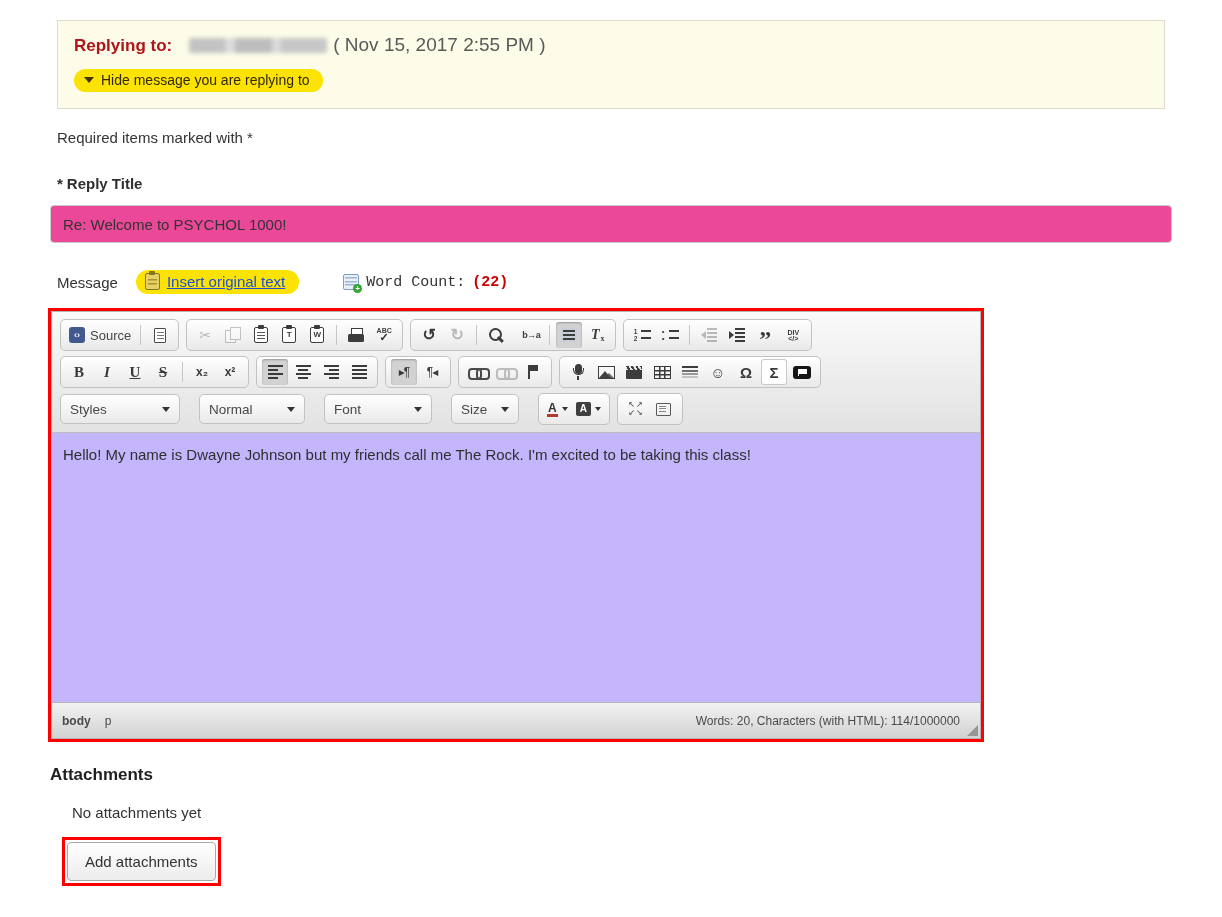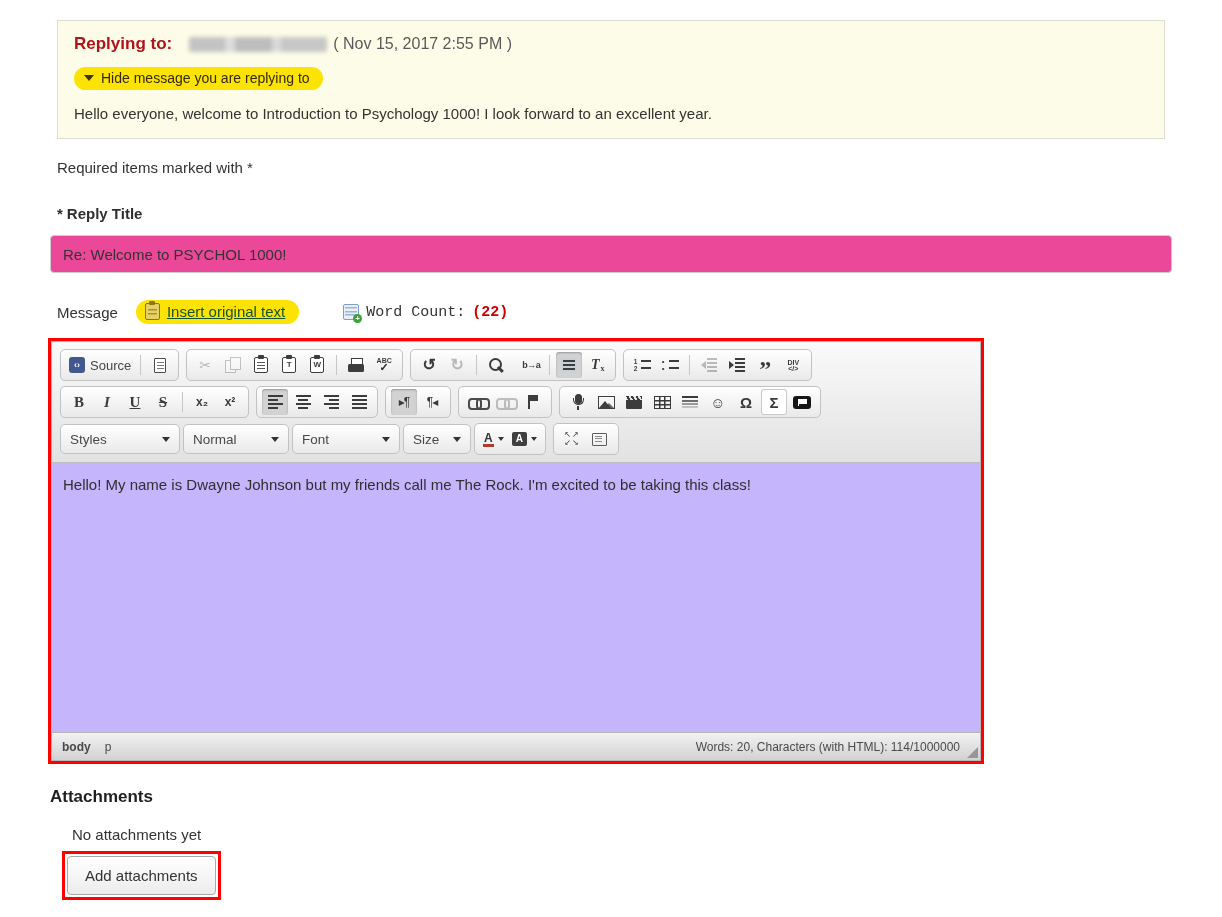--- a/index.html
+++ b/index.html
@@ -7,38 +7,38 @@
     font-family:"Liberation Sans", sans-serif; color:#333; }
 
   
   .banner { margin:20px 57px 0 57px; background:#fcfce8; border:1px solid #ddddd0; padding:13px 16px 16px; }
   .banner-line1 { display:flex; align-items:baseline; font-size:17px; font-weight:bold; }
   .replying-to { color:#b0131a; margin-right:7px; white-space:pre; }
   .thread-title { color:#2f2f2f; }
   .blur-name { display:inline-block; width:138px; height:15px; margin:0 6px 0 10px; border-radius:2px;
     background:linear-gradient(90deg,#c3c3c3 0 26%,#dcdcdc 26% 33%,#bdbdbd 33% 60%,#dadada 60% 67%,#c7c7c7 67% 100%);
     filter:blur(2px); align-self:center; }
-  .timestamp { font-size:16px; font-weight:normal; color:#5a5a5a; white-space:pre; }
+  .timestamp { font-size:19px; font-weight:normal; color:#5a5a5a; white-space:pre; }
   .pill { display:inline-flex; align-items:center; gap:7px; background:#fce303; border-radius:12px; padding:3px 13px 4px 10px; }
   .banner .pill { margin-top:13px; }
   .tri-down { width:0; height:0; border-left:5px solid transparent; border-right:5px solid transparent; border-top:6px solid #3d3408; }
   .hide-label { font-size:14px; color:#33290a; }
   .orig-msg { margin-top:15px; font-size:15px; color:#333; }
 
   
   .required-note { margin:20px 0 0 57px; font-size:15px; }
   .reply-title-label { margin:29px 0 0 57px; font-size:15px; font-weight:bold; color:#2f2f2f; }
   .reply-title-label .marker { margin-right:4px; }
   .reply-title-input { display:block; margin:13px 0 0 50px; width:1122px; height:38px; border:1px solid #cccccc;
     border-radius:4px; padding:0 12px; font-size:15px; color:#333; font-family:"Liberation Sans",sans-serif; background:#ec4899; outline:none; }
 
   .msg-row { display:flex; align-items:center; margin:27px 0 11px 57px; }
   .msg-label { font-size:15px; }
   .msg-row .pill { margin-left:18px; padding:3px 14px 4px 9px; }
-  .insert-link { font-size:15px; color:#14532d; text-decoration:underline; }
+  .insert-link { font-size:15px; color:#1d4ed8; text-decoration:underline; }
   .wc-wrap { display:flex; align-items:center; margin-left:44px; gap:7px;font-family:Liberation Mono, monospace; }
   .wc-label { font-size:15px; color:#333; }
   .wc-value { font-size:15px; color:#cc0000; font-weight:bold; }
 
   
   .c-clipy { position:relative; width:15px; height:17px; background:#e7d065; border:1.5px solid #86761c; border-radius:2px; }
   .c-clipy::before { content:""; position:absolute; top:-3px; left:3.5px; width:6px; height:4px; background:#86761c; border-radius:1px; }
   .c-clipy::after { content:""; position:absolute; left:2px; right:2px; top:4px; bottom:2px;
     background-image:linear-gradient(#a8922b,#a8922b),linear-gradient(#a8922b,#a8922b);
     background-size:100% 1.5px; background-position:0 1px,0 4.5px; background-repeat:no-repeat; }
@@ -59,21 +59,21 @@
     border:1px solid #c2c2c2; border-radius:5px; background:linear-gradient(#ffffff,#e9e9e9); }
   .tb-btn { display:inline-flex; align-items:center; justify-content:center; min-width:26px; height:26px; padding:0 3px; margin:0 1px; border-radius:3px; cursor:default; }
   .tb-btn.pressed { background:#d2d2d2; box-shadow:inset 0 1px 2px rgba(0,0,0,.28); }
   .tb-btn.framed { background:#ffffff; box-shadow:inset 0 0 0 1px #c9c9c9; }
   .tb-btn.disabled { opacity:.32; }
   .tb-sep { width:1px; height:20px; background:#c6c6c6; margin:0 5px; }
   .tb-label { font-size:13px; color:#474747; margin-left:5px; }
   .ic { display:inline-flex; align-items:center; justify-content:center; font-size:13px; color:#3a3a3a; line-height:1; }
 
   
-  .tb-combo { display:inline-flex; align-items:center; justify-content:space-between; height:30px; padding:0 9px; margin-right:3px;
+  .tb-combo { display:inline-flex; align-items:center; justify-content:space-between; height:30px; padding:0 9px; margin-right:19px;
     border:1px solid #c2c2c2; border-radius:5px; background:linear-gradient(#ffffff,#e9e9e9); }
   .combo-styles{width:120px}.combo-format{width:106px}.combo-font{width:108px}.combo-size{width:68px}
   .combo-label { font-size:13.5px; color:#484848; }
   .combo-arrow { width:0; height:0; border-left:4px solid transparent; border-right:4px solid transparent; border-top:5px solid #333; }
 
   
   .g-cut { font-size:14px; color:#3a3a3a; }
   .g-undo { font-size:16px; font-weight:bold; color:#3a3a3a; }
   .g-redo { font-size:16px; font-weight:bold; color:#3a3a3a; }
   .g-b { font-family:"Liberation Serif",serif; font-weight:bold; font-size:15px; }
@@ -166,50 +166,49 @@
   .c-txtcolor::before { content:"A"; font-size:12px; font-weight:bold; color:#333; border-bottom:3px solid #b03a2e; padding:0 1px; }
   .c-bgcolor::before { content:"A"; font-size:10px; font-weight:bold; color:#fff; background:#3f3f3f; padding:2px 4px; border-radius:2px; }
   .c-txtcolor::after,.c-bgcolor::after { content:""; width:0; height:0; border-left:3.5px solid transparent; border-right:3.5px solid transparent; border-top:4.5px solid #333; margin-left:4px; }
   .c-max::before { content:"↖↗\A ↙↘"; white-space:pre; font-size:8px; line-height:8px; letter-spacing:1px; color:#3c3c3c; text-align:center; }
   .c-blocks { position:relative; width:15px; height:13px; border:1.5px solid #5a5a5a; border-radius:1px; }
   .c-blocks::before { content:""; position:absolute; left:2px; top:2px; width:7px; height:7px;
     background-image:linear-gradient(#8a8a8a,#8a8a8a),linear-gradient(#8a8a8a,#8a8a8a),linear-gradient(#8a8a8a,#8a8a8a);
     background-size:100% 1.2px; background-position:0 0,0 2.8px,0 5.6px; background-repeat:no-repeat; }
 
   .cke-content { height:269px; padding:13px 11px; font-size:15px; color:#2f2f2f; background:#c4b5fd; }
-  .cke-status { position:relative; height:28px; display:flex; align-items:center; justify-content:space-between;
+  .cke-status { position:relative; height:36px; display:flex; align-items:center; justify-content:space-between;
     padding:0 14px 0 10px; background:linear-gradient(#f2f2f2,#d2d2d2); border-top:1px solid #b6b6b6; font-size:12px; color:#4a4a4a; }
   .path-body { font-weight:bold; margin-right:14px; }
   .status-right { margin-right:6px;text-align:center; }
   .grip { position:absolute; right:2px; bottom:2px; width:0; height:0; border-style:solid; border-width:0 0 11px 11px; border-color:transparent transparent #969696 transparent; }
 
   
   .attach-heading { margin:23px 0 0 50px; font-size:17px; font-weight:bold; color:#1f1f1f; }
   .attach-empty { margin:19px 0 0 72px; font-size:15px; }
-  .add-annotation { display:inline-block; margin:8px 0 0 62px; border:3px solid #ff0000; padding:2px; }
+  .add-annotation { display:inline-block; margin:16px 0 0 62px; border:3px solid #ff0000; padding:2px; }
   .add-btn { display:inline-block; background:linear-gradient(#ffffff,#ececec); border:1px solid #a9a9a9; border-radius:4px;
     padding:10px 17px; font-size:15px; color:#333; font-family:"Liberation Sans",sans-serif; cursor:default; }
 </style>
 </head>
 <body>
 
 
 
 
 <div class="banner">
   <div class="banner-line1">
     <span class="replying-to">Replying to:</span>
     <span class="blur-name"></span>
     <span class="timestamp">( Nov 15, 2017 2:55 PM )</span>
   </div>
   <span class="pill">
     <span class="tri-down"></span>
     <span class="hide-label">Hide message you are replying to</span>
   </span>
-  <div class="orig-msg">Hello everyone, welcome to Introduction to Psychology 1000! I look forward to an excellent year.</div>
 </div>
 
 
 <div class="required-note">Required items marked with *</div>
 
 <div class="reply-title-label">
   <span class="marker">*</span><span>Reply Title</span>
 </div>
 <input class="reply-title-input" type="text" value="Re: Welcome to PSYCHOL 1000!" style="">
 

